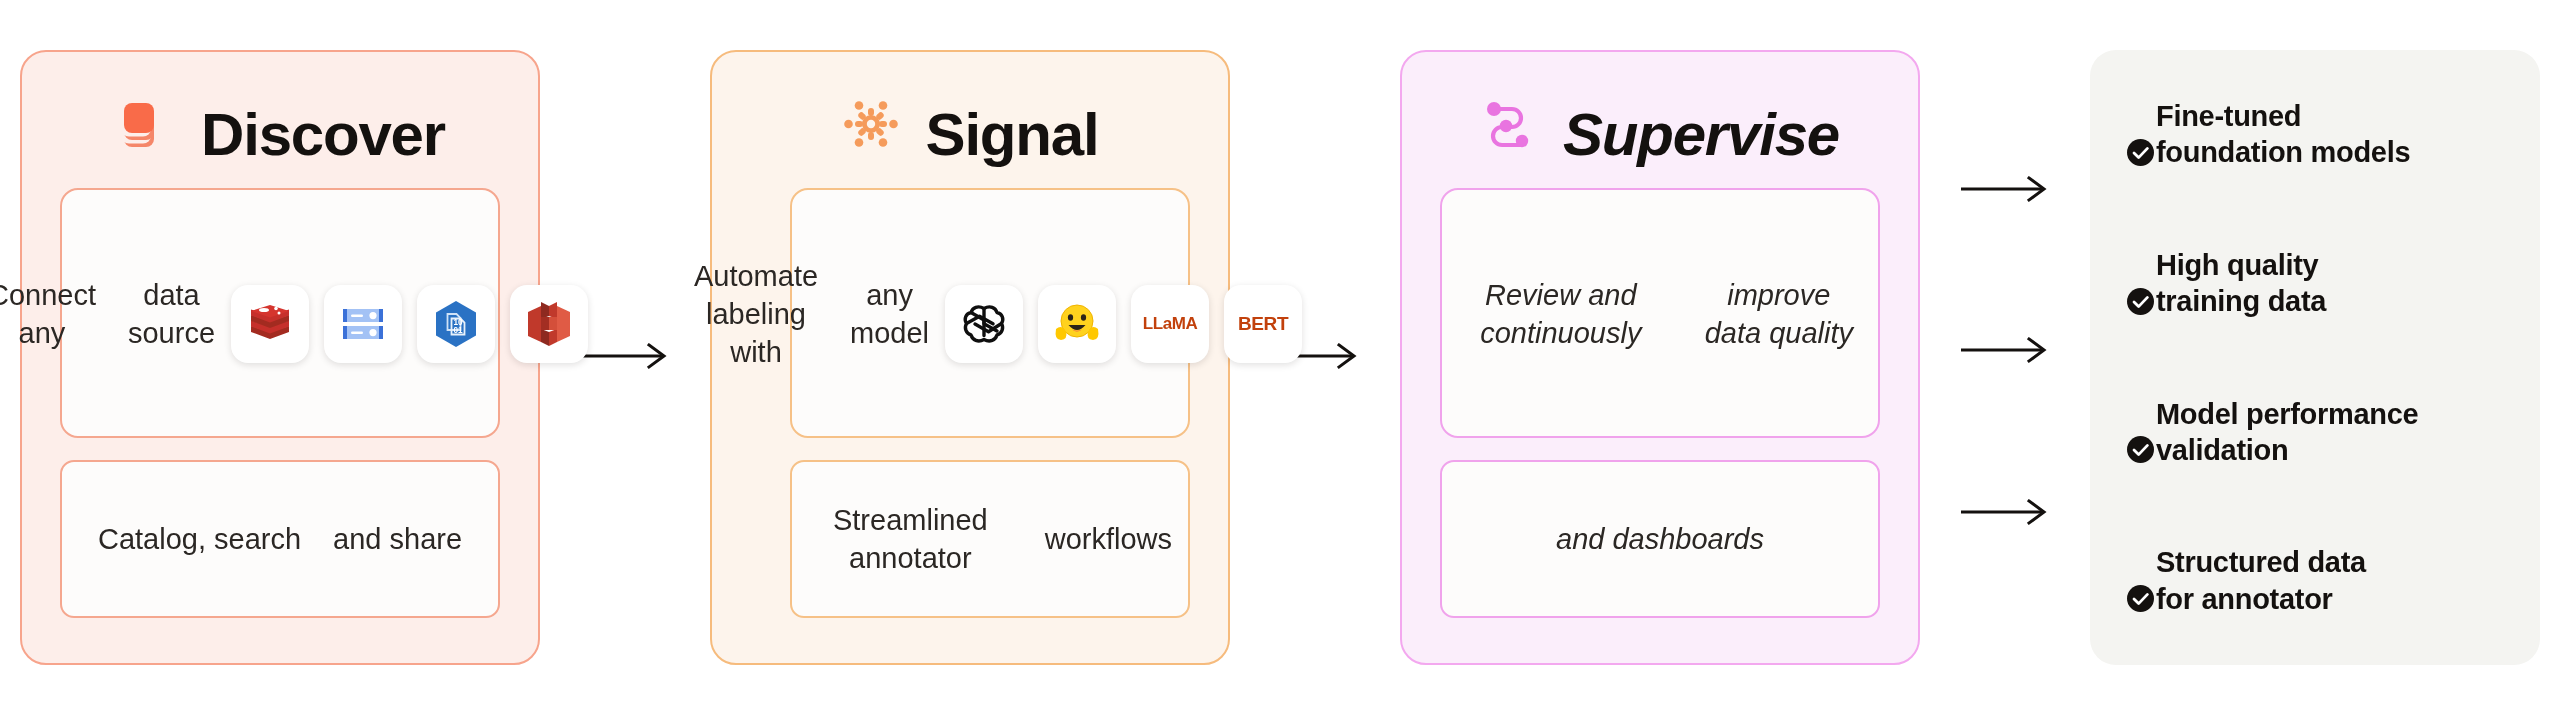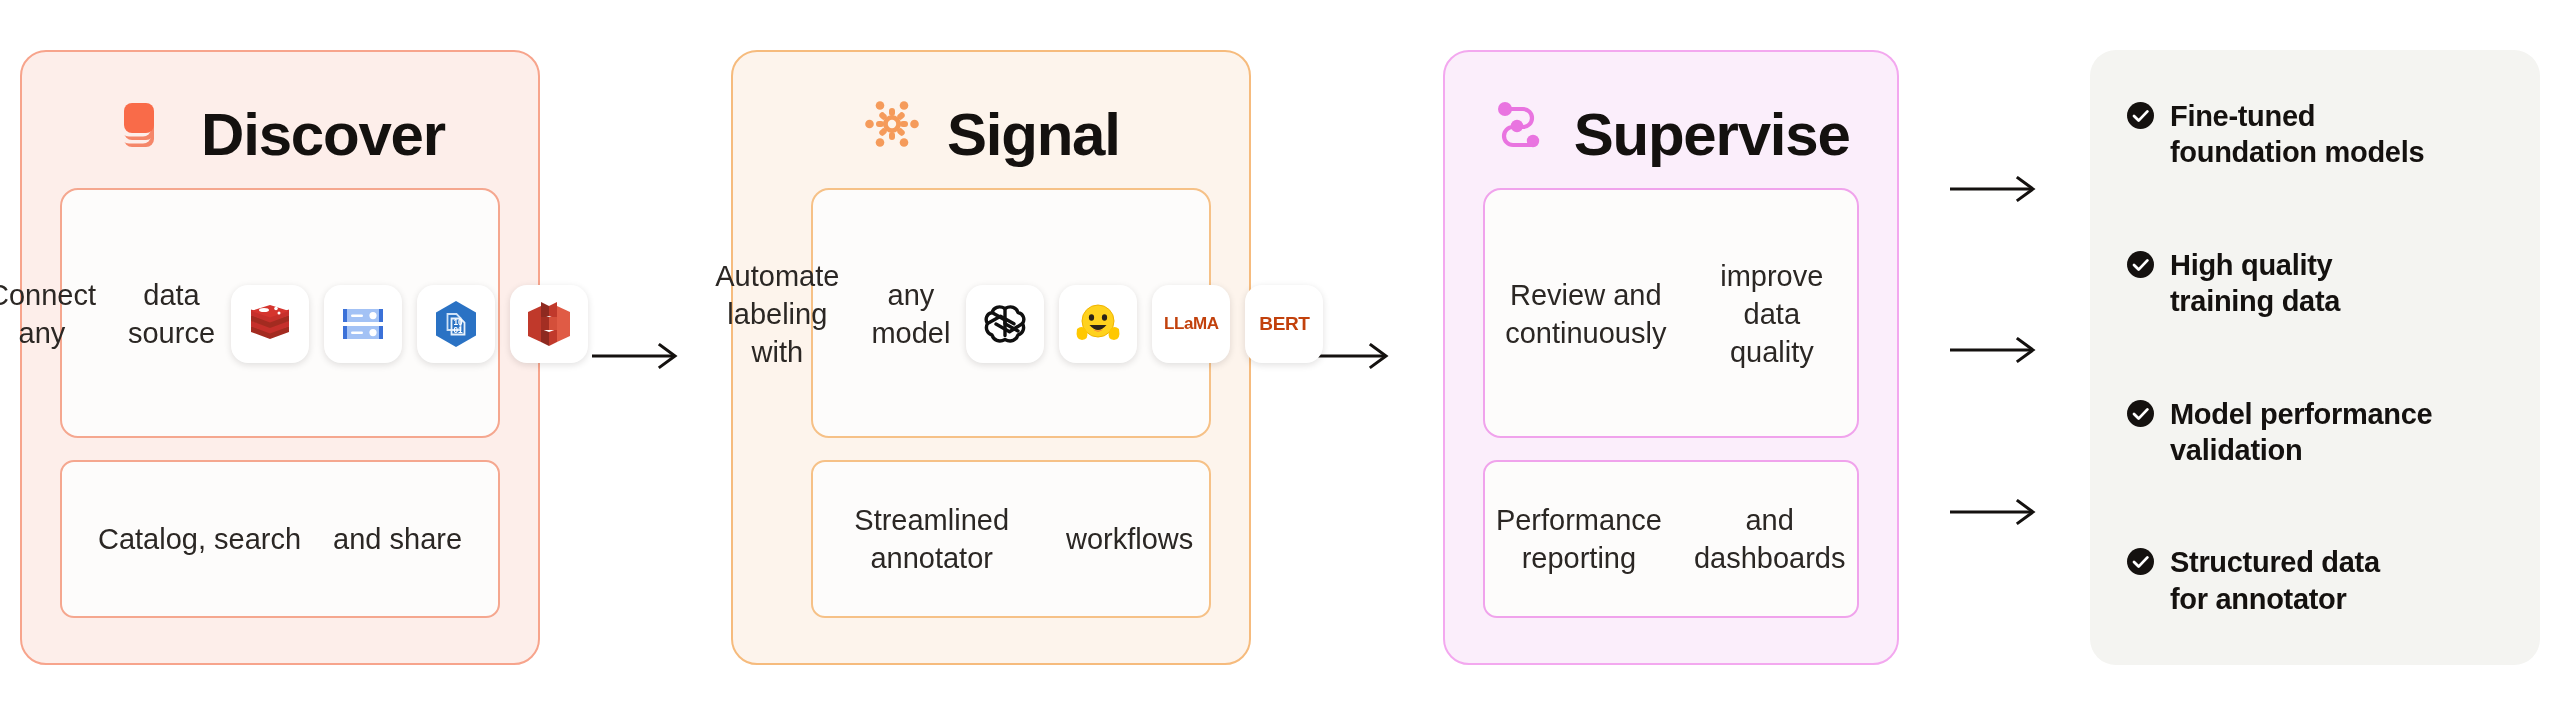--- a/index.html
+++ b/index.html
@@ -20,21 +20,21 @@
   .stage {
     border-radius: 26px;
     border: 2px solid;
     padding: 26px 38px 30px 38px;
     display: flex;
     flex-direction: column;
     position: relative;
   }
   .stage-discover  { width: 520px; background:#fdeeea; border-color:#f7a48c; }
   .stage-signal    { width: 520px; background:#fdf4ec; border-color:#f6bb7d; }
-  .stage-supervise { width: 456px; background:#fbeefb; border-color:#f3a8ef; }
+  .stage-supervise { width: 520px; background:#fbeefb; border-color:#f3a8ef;font-style:italic; }
 
   .stage-header {
     display: flex;
     align-items: center;
     justify-content: center;
     gap: 26px;
     height: 96px;
     flex: 0 0 auto;
   }
   .stage-title {
@@ -116,22 +116,22 @@
     width: 450px;
     background: #f4f4f1;
     border-radius: 26px;
     padding: 48px 34px 48px 36px;
     display: flex;
     flex-direction: column;
     justify-content: space-between;
   }
   .outcome-item {
     display: flex;
-    align-items: flex-start;
-    gap: 15px;
+    align-items: flex-end;
+    gap: 1px;
   }
   .outcome-text {
     font-size: 29px;
     font-weight: 700;
     line-height: 1.22;
     color: #14110f;
     letter-spacing: -0.3px;
     padding-top: 1px;
   }
   .check-icon { flex: 0 0 auto; margin-top: 3px; }
@@ -322,21 +322,20 @@
       </span>
       <h2 class="stage-title">Supervise</h2>
     </div>
 
     <div class="subcard card-top">
       <div class="subcard-text">Review and continuously</div>
       <div class="subcard-text">improve data quality</div>
     </div>
 
     <div class="subcard card-bottom">
-      <div class="subcard-text">Performance reporting</div>
       <div class="subcard-text">and dashboards</div>
     </div>
   </section>
 
   <div class="arrow-col multi">
     <span>
       <svg width="92" height="30" viewBox="0 0 92 30">
         <line x1="2" y1="15" x2="84" y2="15" stroke="#14110f" stroke-width="3"></line>
         <polyline points="70,4 85,15 70,26" fill="none" stroke="#14110f" stroke-width="3" stroke-linecap="square"></polyline>
       </svg>

